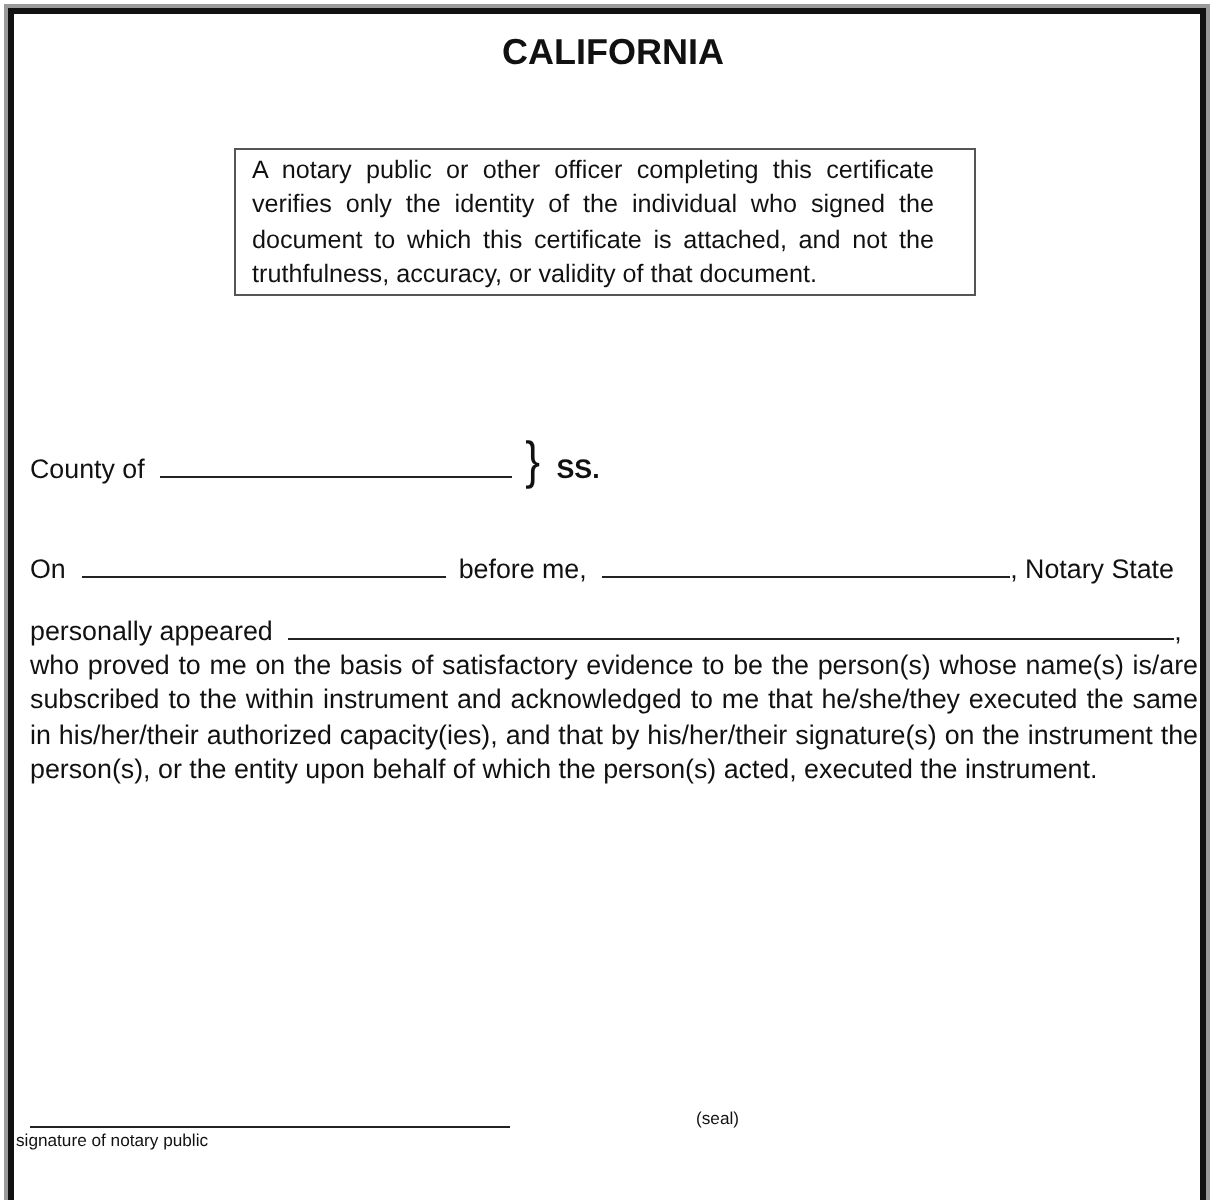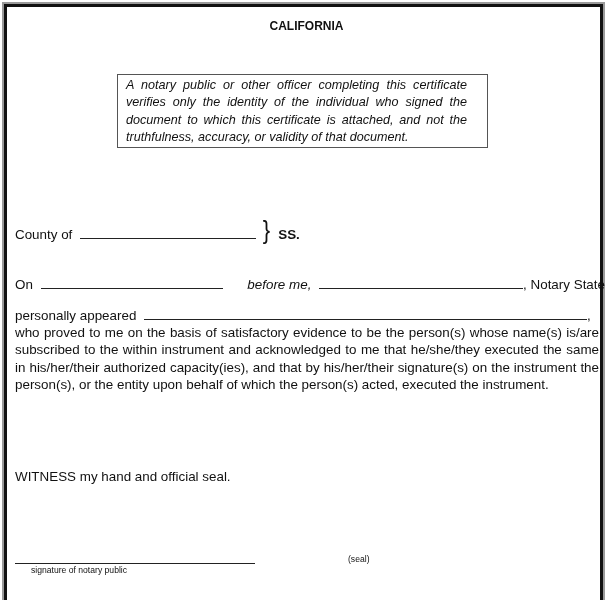--- a/index.html
+++ b/index.html
@@ -36,33 +36,32 @@
       border-top: 3px solid #111;
       border-right: 3px solid #111;
       background: #fff;
     }
     .abs { position: absolute; white-space: nowrap; }
     .title {
       left: 0;
       width: 599px;
       text-align: center;
       font-weight: bold;
-      font-size: 12px;
+      font-size: 18px;
       line-height: 16px;
     }
     .notice {
       position: absolute;
       left: 110px;
       top: 67px;
       width: 371px;
       height: 74px;
       border: 1px solid #555;
       box-sizing: border-box;
       padding: 2px 20px 0 8px;
-      font-style: italic;
       font-size: 12.6px;
       line-height: 17.3px;
       text-align: justify;
       text-align-last: left;
     }
     .body-text {
       font-size: 13.4px;
       line-height: 17.3px;
     }
     .blank {
@@ -111,32 +110,31 @@
     <div class="abs body-text" style="left:8px; top:213px;">
       <span>County of</span>
       <span class="blank" style="width:176px; margin-left:4px;"></span>
       <span class="brace" style="margin-left:2px;">}</span>
       <span style="margin-left:4px;font-weight:bold;">SS.</span>
     </div>
 
     <div class="abs body-text" style="left:8px; top:269px;">
       <span>On</span>
       <span class="blank" style="width:182px; margin-left:4px;"></span>
-      <span style="margin-left:21px;font-style:italic;">before me,</span>
+      <span style="margin-left:3px;">before me,</span>
       <span class="blank" style="width:204px; margin-left:4px;"></span><span>, Notary State</span>
     </div>
 
     <div class="abs body-text" style="left:8px; top:300px;">
       <span>personally appeared</span>
       <span class="blank" style="width:443px; margin-left:4px;"></span><span>,</span>
     </div>
 
     <div class="para" style="top:317px;">who proved to me on the basis of satisfactory evidence to be the person(s) whose name(s) is/are subscribed to the within instrument and acknowledged to me that he/she/they executed the same in his/her/their authorized capacity(ies), and that by his/her/their signature(s) on the instrument the person(s), or the entity upon behalf of which the person(s) acted, executed the instrument.</div>
 
 
-    <div class="abs body-text" style="left:8px; top:461px;">WITNESS my hand and official seal.</div>
 
     <div class="sig-line"></div>
-    <div class="abs small" style="left:24px; top:558px;">signature of notary public</div>
+    <div class="abs small" style="left:1px; top:558px;">signature of notary public</div>
     <div class="abs small" style="left:341px; top:547px;">(seal)</div>
 
   </div>
 </div>
 
 </body></html>

